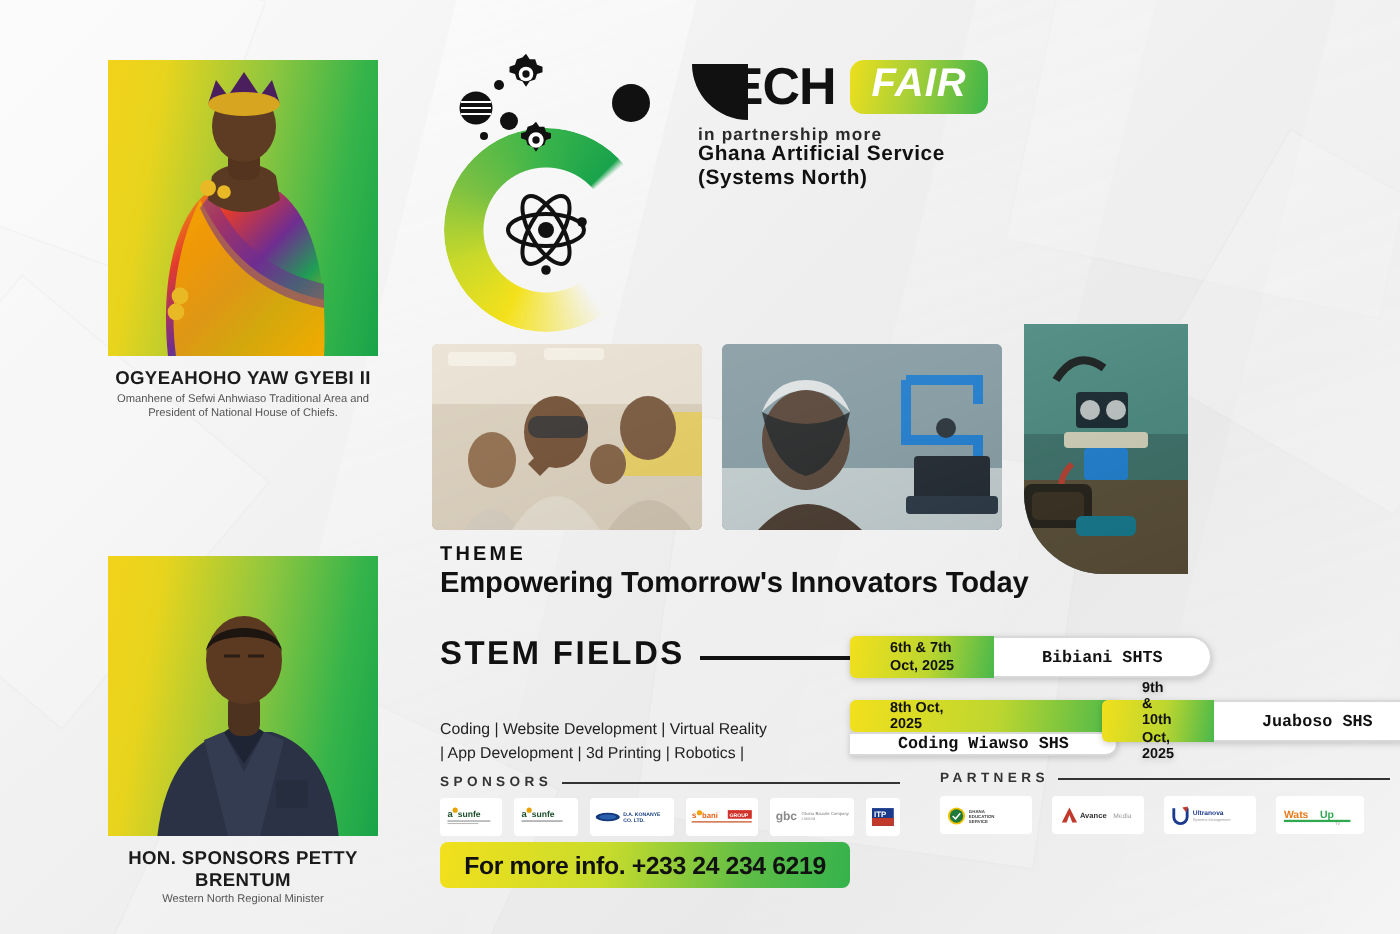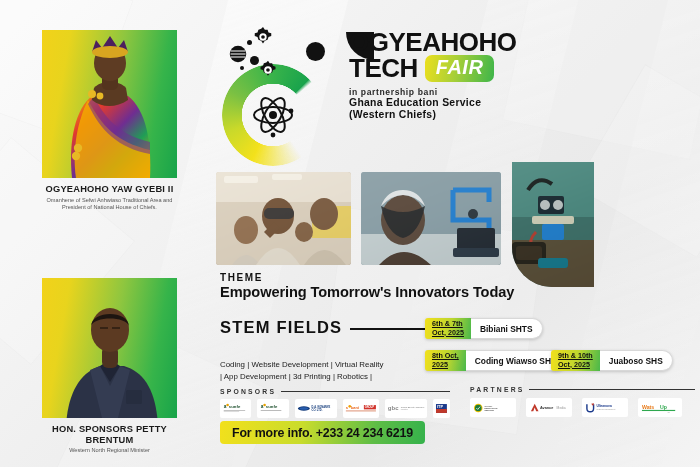--- a/index.html
+++ b/index.html
@@ -18,21 +18,21 @@
   .hexlayer{position:absolute;inset:0;opacity:.55;pointer-events:none;}
   .hex{
     position:absolute;border:1px solid rgba(0,0,0,.045);
     background:rgba(255,255,255,.35);
   }
   .shade{
     position:absolute;background:linear-gradient(160deg,rgba(255,255,255,.85),rgba(235,235,235,.2));
   }
 
   
-  .left-col{position:absolute;left:4px;top:0;width:210px;height:467px;}
+  .left-col{position:absolute;left:16px;top:0;width:210px;height:467px;}
   .portrait-card{position:absolute;left:38px;width:135px;}
   .portrait-frame{
     position:relative;width:135px;height:148px;overflow:hidden;
     background:linear-gradient(100deg,#f2d21a 0%,#e8d41d 18%,#8ec63f 52%,#36b44a 80%,#18a44a 100%);
   }
   .portrait-frame.p2{height:140px;}
   .p-name{
     margin-top:6px;font-weight:bold;font-size:9.3px;letter-spacing:.2px;
     color:#1b1b1b;text-align:center;line-height:1.15;
   }
@@ -99,31 +99,31 @@
   .stem-rule{flex:1;height:1.5px;background:#111;margin-top:3px;}
   .stem-list{margin-top:22px;font-size:7.9px;line-height:1.52;color:#222;}
 
   
   .badges{position:absolute;left:425px;top:318px;width:265px;height:62px;}
   .badge{
     position:absolute;display:flex;align-items:stretch;height:21px;
     filter:drop-shadow(0 1px 1.5px rgba(0,0,0,.18));
   }
   .badge .date{
-    display:flex;align-items:center;padding:0 7px;border-radius:3px 0 0 3px;
+    display:flex;align-items:center;padding:0 20px;border-radius:3px 0 0 3px;
     background:linear-gradient(100deg,#f2e01c 0%,#bdd62f 55%,#49b84b 100%);
-    color:#111;font-weight:bold;font-size:7.2px;line-height:1.12;white-space:pre-line;text-decoration:underline;
+    color:#111;font-weight:bold;font-size:7.2px;line-height:1.12;white-space:pre-line;
   }
   .badge .school{
-    display:flex;align-items:center;padding:0 9px;background:#fff;
+    display:flex;align-items:center;padding:0 24px;background:#fff;
     border:1px solid #d8d8d8;border-left:none;border-radius:0 11px 11px 0;
-    color:#111;font-weight:bold;font-size:8.4px;white-space:nowrap;
+    color:#111;font-weight:bold;font-size:8.4px;white-space:nowrap;font-family:Liberation Mono, monospace;
   }
   .b1{left:0;top:0;}
-  .b2{left:0;top:32px;}
+  .b2{left:0;top:32px;flex-direction:column;}
   .b3{left:126px;top:32px;}
 
   
   .sponsors{position:absolute;left:220px;top:388px;width:230px;}
   .partners{position:absolute;left:470px;top:386px;width:225px;}
   .sec-head{display:flex;align-items:center;gap:5px;}
   .sec-label{font-size:6.8px;font-weight:bold;letter-spacing:2.2px;color:#333;}
   .sec-rule{flex:1;height:1px;background:#333;}
   .logo-row{display:flex;align-items:center;gap:6px;margin-top:4px;}
   .logo-chip{
@@ -253,28 +253,27 @@
       <circle cx="12" cy="12" r="4.6" fill="#fff"></circle>
       <circle cx="12" cy="12" r="2.2" fill="#111"></circle>
     </svg>
     <div class="dot" style="left:31px;top:14px;width:5px;height:5px;"></div>
     <div class="dot" style="left:34px;top:30px;width:9px;height:9px;"></div>
     <div class="dot" style="left:24px;top:40px;width:4px;height:4px;"></div>
     <div class="dot" style="left:90px;top:16px;width:19px;height:19px;"></div>
     <div class="qcircle"></div>
 
     <div class="title-block">
-      <div class="t-line">OGYEAHOHO</div>
       <div class="t-row3">
         <span class="t-line">TECH</span>
         <span class="fair-badge">FAIR</span>
       </div>
-      <div class="sub1">in partnership bani</div>
-      <div class="sub2">Ghana Education Service</div>
-      <div class="sub2">(Western Chiefs)</div>
+      <div class="sub1">in partnership more</div>
+      <div class="sub2">Ghana Artificial Service</div>
+      <div class="sub2">(Systems North)</div>
     </div>
   </div>
 
   <div class="photos">
     <div class="ph ph1">
       <svg class="ph-tex" viewBox="0 0 135 93" preserveAspectRatio="none">
         <rect width="135" height="93" fill="#ded5c5"></rect>
         <rect y="0" width="135" height="30" fill="#efe9dd"></rect>
         <rect x="8" y="4" width="34" height="7" rx="2" fill="#fbf8f0"></rect>
         <rect x="56" y="2" width="30" height="6" rx="2" fill="#fbf8f0"></rect>

